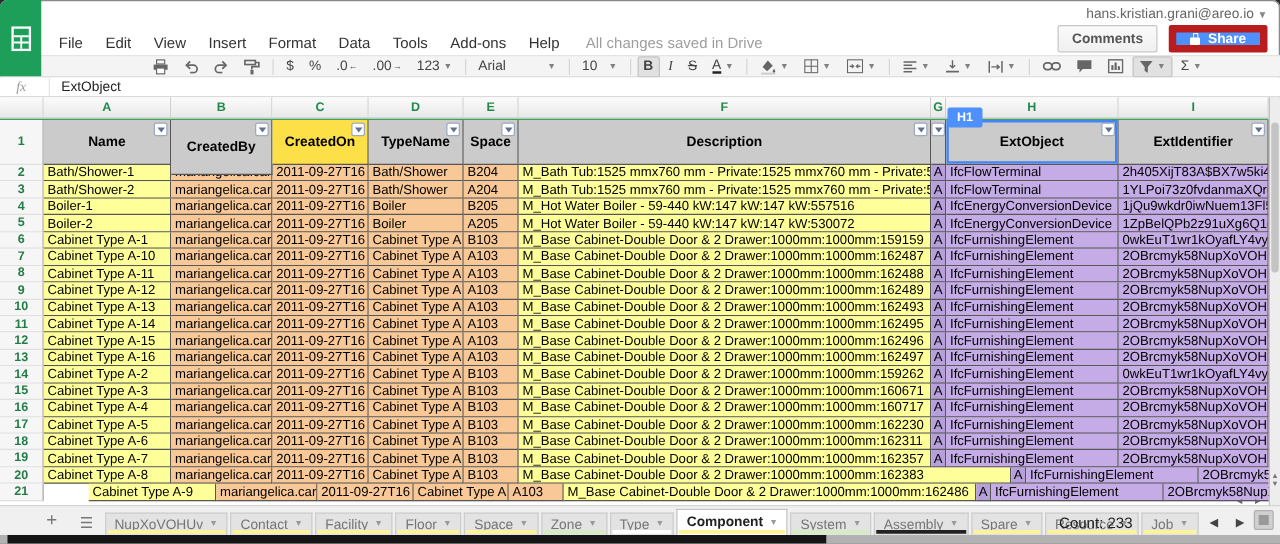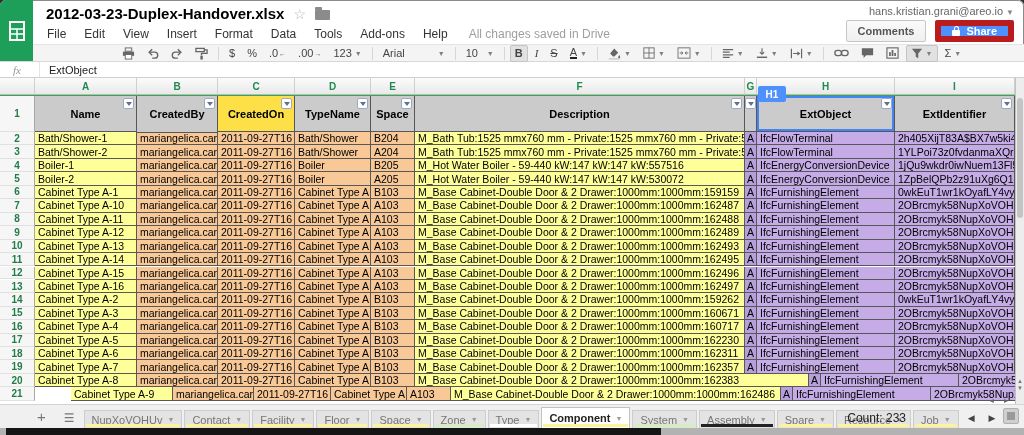--- a/index.html
+++ b/index.html
@@ -112,25 +112,20 @@
 
   <div class="logo">
     <svg width="16" height="20" viewBox="0 0 16 20">
       <rect x="1" y="1" width="14" height="18" fill="none" stroke="#fff" stroke-width="2"></rect>
       <line x1="2" y1="8" x2="14" y2="8" stroke="#fff" stroke-width="1.5"></line>
       <line x1="2" y1="13" x2="14" y2="13" stroke="#fff" stroke-width="1.5"></line>
       <line x1="8" y1="8" x2="8" y2="18" stroke="#fff" stroke-width="1.5"></line>
     </svg>
   </div>
 
-  <div class="title-row">
-    <span class="doc-title">2012-03-23-Duplex-Handover.xlsx</span>
-    <span class="star">☆</span>
-    <span class="folder"></span>
-  </div>
 
   <div class="menu-row" id="menu-row">
       <span class="menu-item">File</span>
       <span class="menu-item">Edit</span>
       <span class="menu-item">View</span>
       <span class="menu-item">Insert</span>
       <span class="menu-item">Format</span>
       <span class="menu-item">Data</span>
       <span class="menu-item">Tools</span>
       <span class="menu-item">Add-ons</span>
@@ -341,21 +336,21 @@
         <div class="lcell" style="width: 12px;">G</div>
         <div class="lcell" style="width: 138px;">H</div>
         <div class="lcell" style="width: 120px;">I</div>
       </div>
       <div class="srow hdr-row" style="height: 36px;">
         <div class="rnum" style="height: 36px;">1</div>
         <div class="cell" style="width: 102px; height: 36px; background: rgb(203, 203, 203);">
           <span>Name</span>
           <div class="filter-btn"></div>
         </div>
-        <div class="cell" style="width: 81px; height: 37px; background: rgb(203, 203, 203);">
+        <div class="cell" style="width: 81px; height: 44px; background: rgb(203, 203, 203);">
           <span>CreatedBy</span>
           <div class="filter-btn"></div>
         </div>
         <div class="cell" style="width: 77px; height: 36px; background: #fde047;">
           <span>CreatedOn</span>
           <div class="filter-btn"></div>
         </div>
         <div class="cell" style="width: 76px; height: 36px; background: rgb(203, 203, 203);">
           <span>TypeName</span>
           <div class="filter-btn"></div>
@@ -494,21 +489,21 @@
         <div class="cell c-yellow" style="width: 102px;">Cabinet Type A-14</div>
         <div class="cell c-peach" style="width: 81px;">mariangelica.carrasc</div>
         <div class="cell c-peach" style="width: 77px;">2011-09-27T16</div>
         <div class="cell c-peach" style="width: 76px;">Cabinet Type A</div>
         <div class="cell c-peach" style="width: 44px;">A103</div>
         <div class="cell c-yellow" style="width: 330px;">M_Base Cabinet-Double Door &amp; 2 Drawer:1000mm:1000mm:162495</div>
         <div class="cell c-gpurple" style="width: 12px;">A</div>
         <div class="cell c-purple" style="width: 138px;">IfcFurnishingElement</div>
         <div class="cell c-purple" style="width: 120px;">2OBrcmyk58NupXoVOHUv</div>
       </div>
-      <div class="srow" style="height: 13.45px; align-items: center;">
+      <div class="srow" style="height: 13.45px;">
         <div class="rnum">12</div>
         <div class="cell c-yellow" style="width: 102px;">Cabinet Type A-15</div>
         <div class="cell c-peach" style="width: 81px;">mariangelica.carrasc</div>
         <div class="cell c-peach" style="width: 77px;">2011-09-27T16</div>
         <div class="cell c-peach" style="width: 76px;">Cabinet Type A</div>
         <div class="cell c-peach" style="width: 44px;">A103</div>
         <div class="cell c-yellow" style="width: 330px;">M_Base Cabinet-Double Door &amp; 2 Drawer:1000mm:1000mm:162496</div>
         <div class="cell c-gpurple" style="width: 12px;">A</div>
         <div class="cell c-purple" style="width: 138px;">IfcFurnishingElement</div>
         <div class="cell c-purple" style="width: 120px;">2OBrcmyk58NupXoVOHUv</div>

